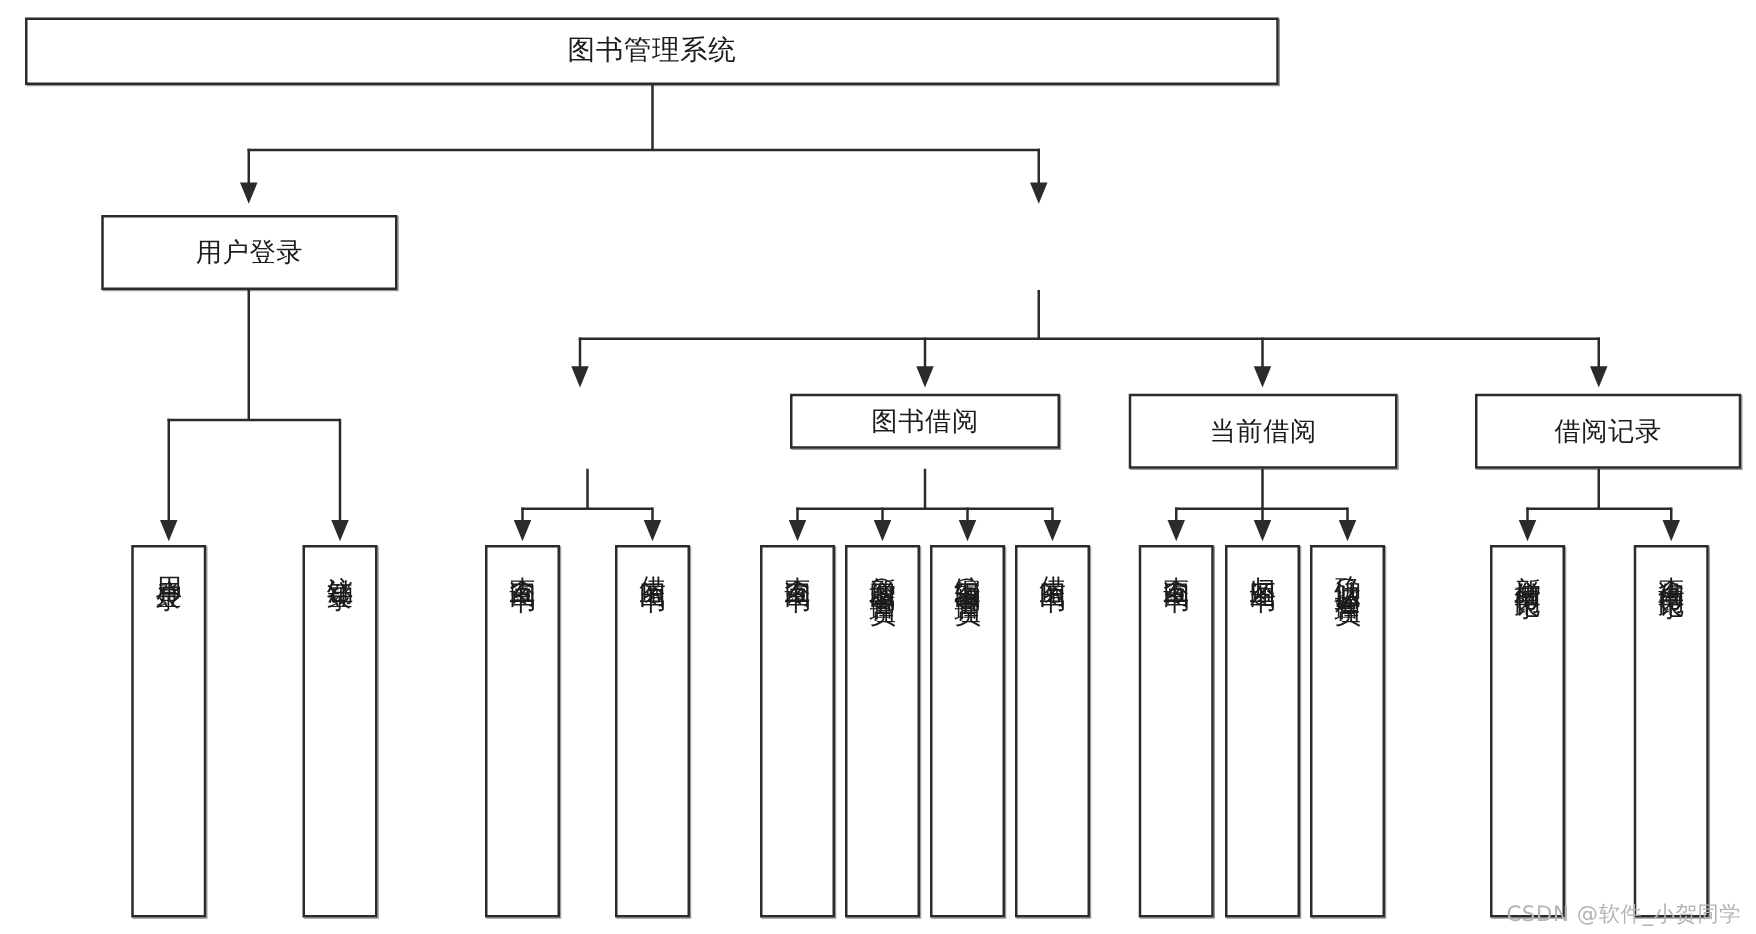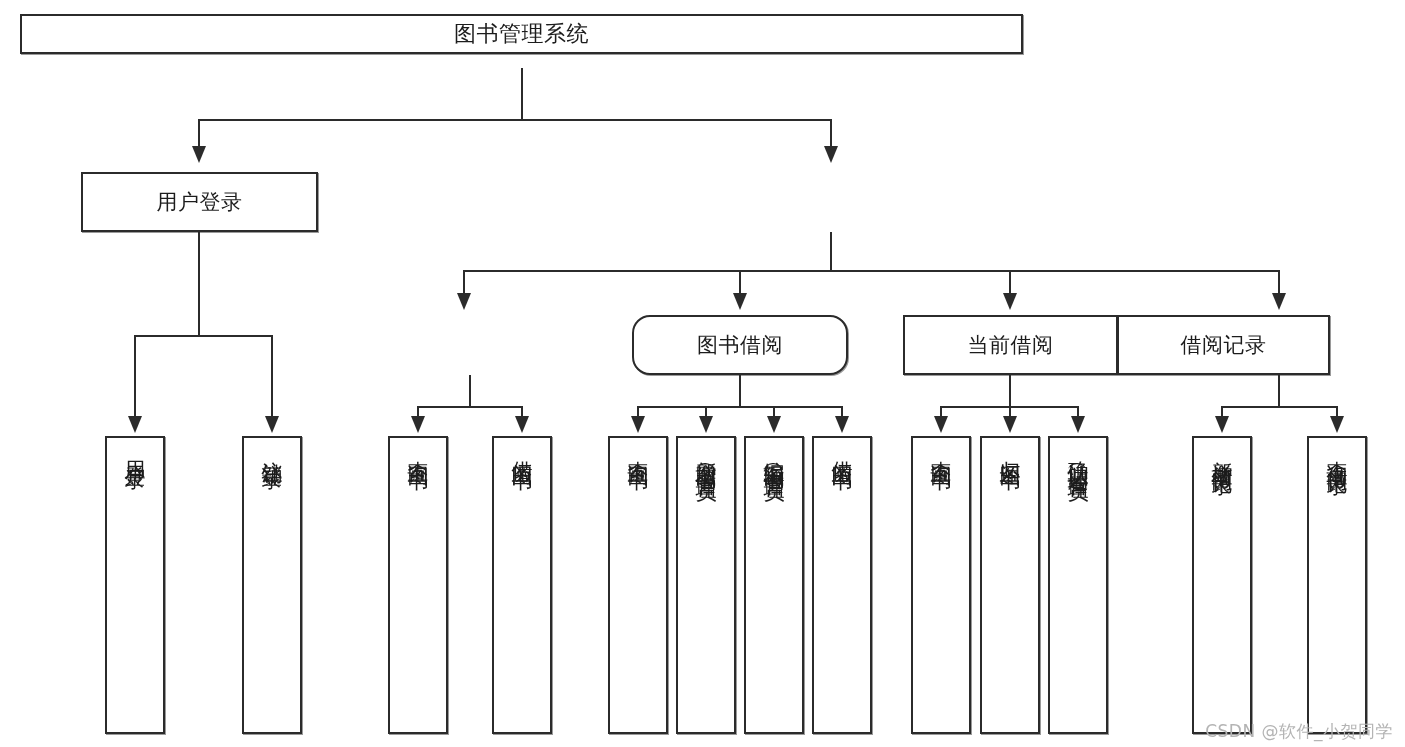--- a/index.html
+++ b/index.html
@@ -83,21 +83,21 @@
     white-space: nowrap;
     letter-spacing: 0.5px;
     font-family: "DejaVu Sans", "Liberation Sans", sans-serif;
   }
 </style>
 </head>
 <body>
 
 <div id="canvas">
 
-  <div class="node root" style="left:20px; top:14px; width:1003px; height:40px;">
+  <div class="node root" style="left:20px; top:14px; width:1003px; height:54px;">
     <span class="label">图书管理系统</span>
   </div>
 
   <div class="vline" style="left:521px; top:68px; width:2px; height:52px;"></div>
 
   <div class="hline" style="left:198px; top:119px; width:634px; height:2px;"></div>
 
   <div class="vline" style="left:198px; top:119px; width:2px; height:28px;"></div>
   <div class="arrow" style="left:192px; top:146px;"></div>
   <div class="vline" style="left:830px; top:119px; width:2px; height:28px;"></div>
@@ -126,27 +126,27 @@
 
   <div class="vline" style="left:463px; top:270px; width:2px; height:24px;"></div>
   <div class="arrow" style="left:457px; top:293px;"></div>
   <div class="vline" style="left:739px; top:270px; width:2px; height:24px;"></div>
   <div class="arrow" style="left:733px; top:293px;"></div>
   <div class="vline" style="left:1009px; top:270px; width:2px; height:24px;"></div>
   <div class="arrow" style="left:1003px; top:293px;"></div>
   <div class="vline" style="left:1278px; top:270px; width:2px; height:24px;"></div>
   <div class="arrow" style="left:1272px; top:293px;"></div>
 
-  <div class="node level3" style="left:632px; top:315px; width:216px; height:60px;border-radius:18px;">
+  <div class="node level3" style="left:632px; top:315px; width:216px; height:44px;">
     <span class="label">图书借阅</span>
   </div>
   <div class="node level3" style="left:903px; top:315px; width:215px; height:60px;">
     <span class="label">当前借阅</span>
   </div>
-  <div class="node level3" style="left:1117px; top:315px; width:213px; height:60px;">
+  <div class="node level3" style="left:1180px; top:315px; width:213px; height:60px;">
     <span class="label">借阅记录</span>
   </div>
 
   <div class="vline" style="left:469px; top:375px; width:2px; height:32px;"></div>
   <div class="hline" style="left:417px; top:406px; width:105px; height:2px;"></div>
   <div class="vline" style="left:417px; top:406px; width:2px; height:11px;"></div>
   <div class="arrow" style="left:411px; top:416px;"></div>
   <div class="vline" style="left:521px; top:406px; width:2px; height:11px;"></div>
   <div class="arrow" style="left:515px; top:416px;"></div>
 

